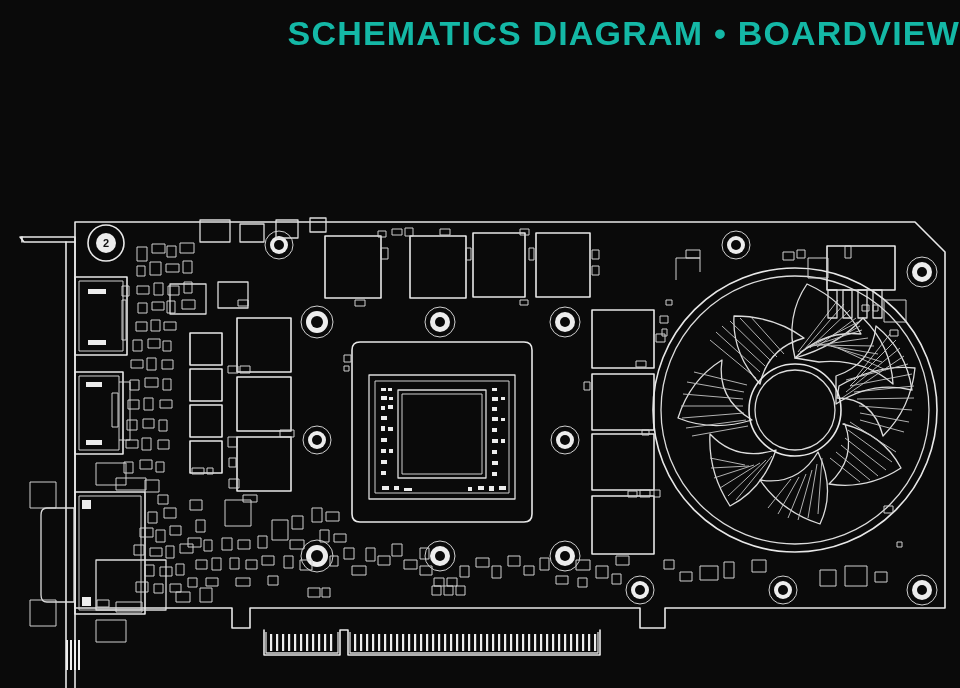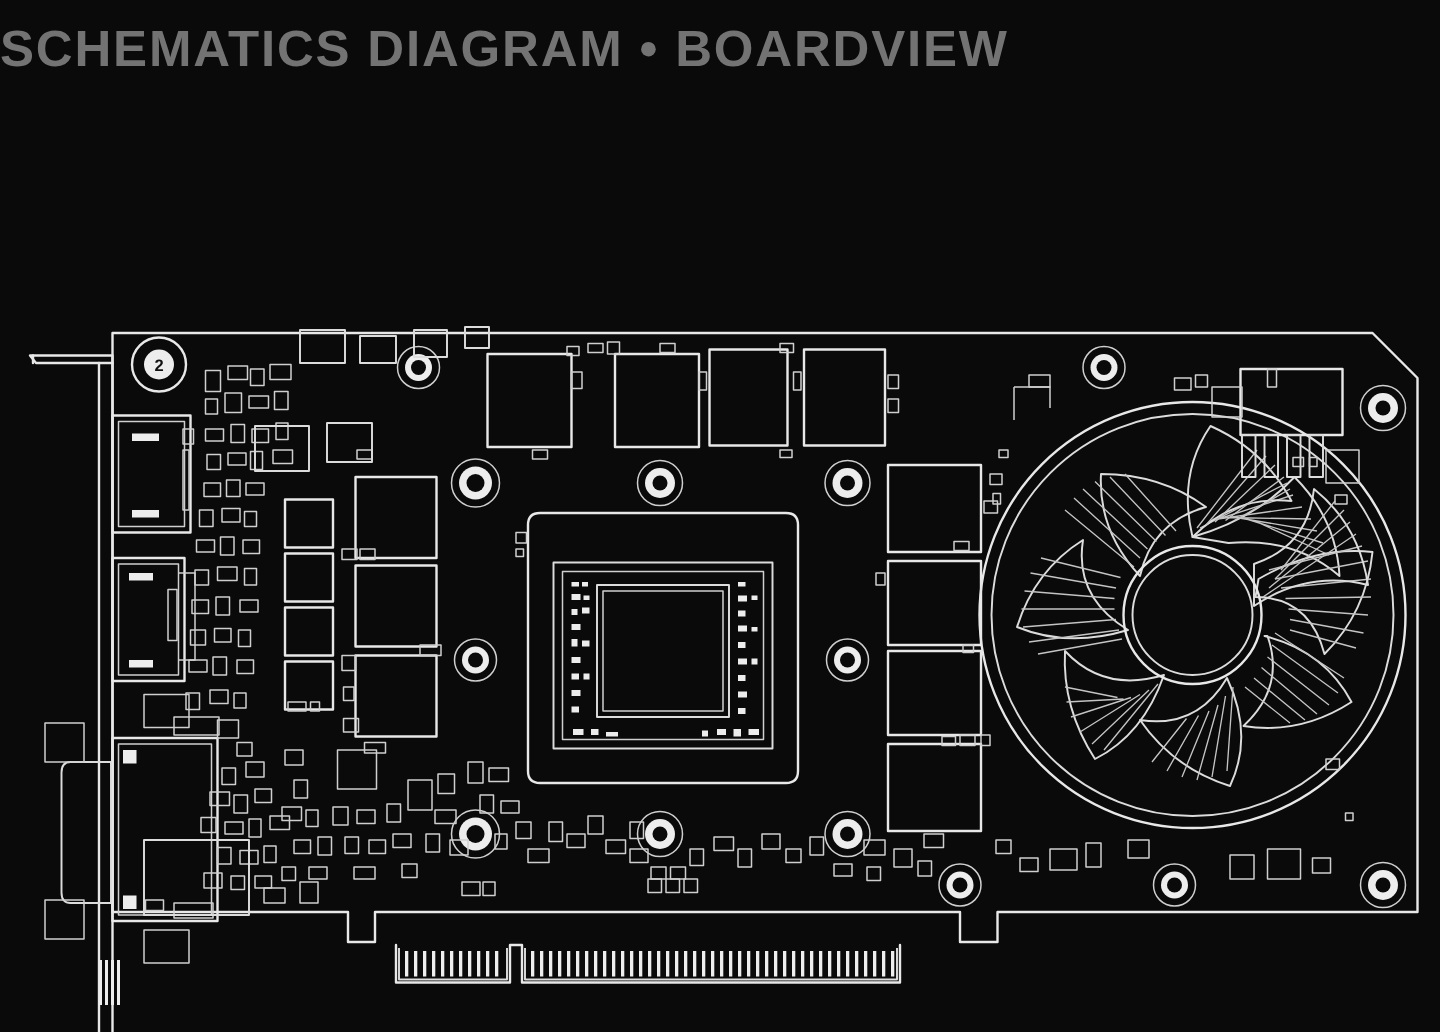--- a/index.html
+++ b/index.html
@@ -1,21 +1,21 @@
 <!DOCTYPE html>
 <html><head>
 <meta charset="utf-8">
 <style>
   html,body{margin:0;padding:0;background:#0a0a0a;}
   body{width:960px;height:688px;overflow:hidden;
        font-family:"Liberation Sans",sans-serif;}
   #stage{position:relative;width:960px;height:688px;background:#0a0a0a;}
   #title{
-    position:absolute;left:0;top:14px;width:960px;text-align:left;
-    color:#737373;font-size:34px;font-weight:bold;letter-spacing:1.2px;
+    position:absolute;left:0;top:14px;width:960px;text-align:right;
+    color:#14b8a6;font-size:34px;font-weight:bold;letter-spacing:1.2px;
     font-family:"Liberation Sans",sans-serif;white-space:nowrap;
   }
   svg{position:absolute;left:0;top:0;}
   .ln{fill:none;stroke:#e8e8e8;stroke-width:1.6;stroke-linejoin:round;stroke-linecap:round;}
   .ln2{fill:none;stroke:#dcdcdc;stroke-width:1.3;stroke-linejoin:round;}
   .thin{fill:none;stroke:#cfcfcf;stroke-width:1;stroke-linejoin:round;}
   .hair{fill:none;stroke:#c4c4c4;stroke-width:0.9;}
   .fillw{fill:#ededed;stroke:none;}
   .dark{fill:#0a0a0a;stroke:none;}
   .marknum{fill:#111;font-size:11px;font-weight:bold;font-family:"Liberation Sans",sans-serif;}

